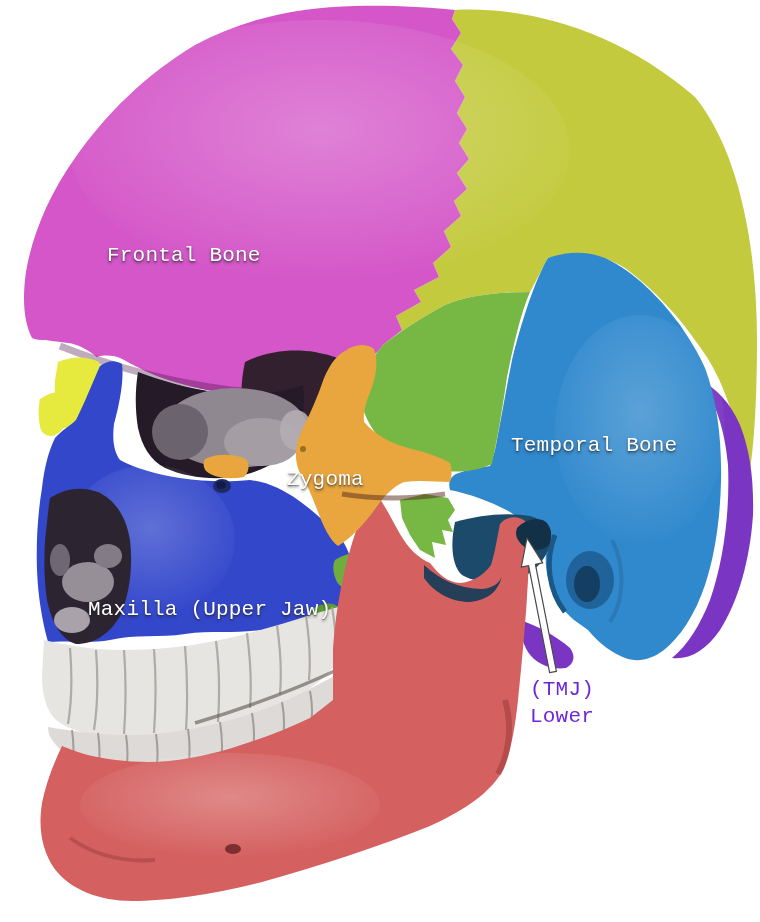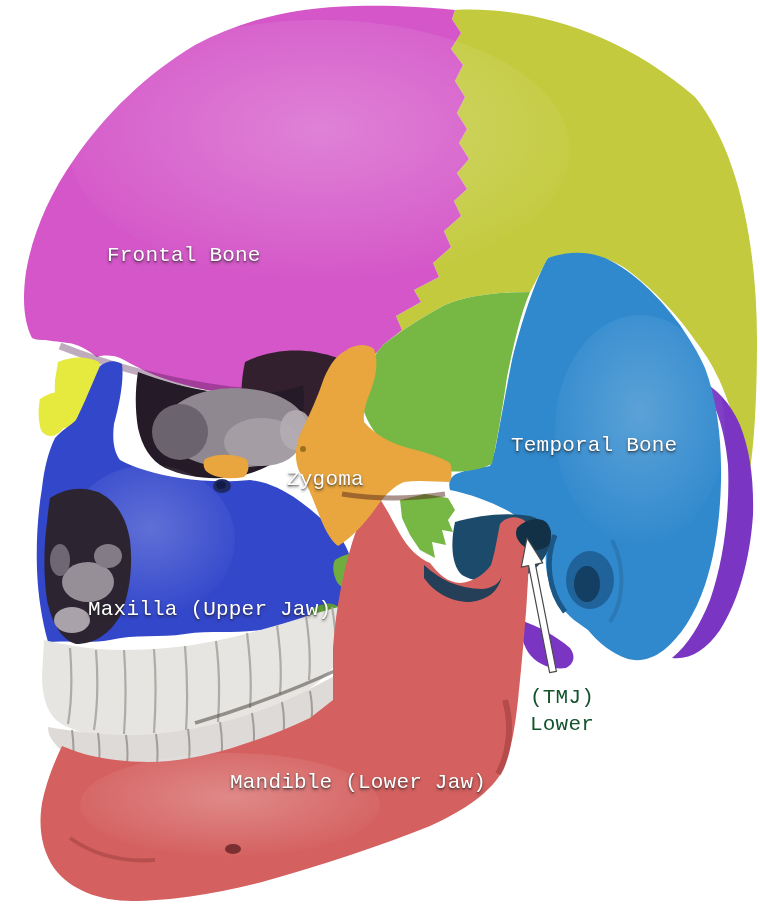--- a/index.html
+++ b/index.html
@@ -16,23 +16,22 @@
     font-size:21px;
     letter-spacing:.2px;
     white-space:nowrap;
     user-select:none;
   }
   .lbl-white{
     color:#ffffff;
     text-shadow:0 2px 3px rgba(35,35,35,.6), 0 1px 1px rgba(35,35,35,.45);
   }
   .lbl-dark{
-    color:#14532d;
+    color:#6d28d9;
     line-height:27px;
-    margin-top:8px;
   }
   .lbl-frontal  {left:107px; top:244px;}
   .lbl-zygoma   {left:287px; top:468px;}
   .lbl-temporal {left:511px; top:434px;}
   .lbl-maxilla  {left:88px;  top:598px;}
   .lbl-mandible {left:230px; top:771px;}
   .lbl-tmj      {left:530px; top:676px;}
 </style>
 </head>
 <body>
@@ -216,20 +215,19 @@
   </svg>
 
   <div class="lbl lbl-white lbl-frontal">Frontal Bone</div>
 
   <div class="lbl lbl-white lbl-temporal">Temporal Bone</div>
 
   <div class="lbl lbl-white lbl-zygoma">Zygoma</div>
 
   <div class="lbl lbl-white lbl-maxilla">Maxilla (Upper Jaw)</div>
 
-  <div class="lbl lbl-white lbl-mandible">Mandible (Lower Jaw)</div>
 
   <div class="lbl lbl-dark lbl-tmj">
     <div>(TMJ)</div>
     <div>Lower</div>
   </div>
 
 </div>
 
 </body></html>

